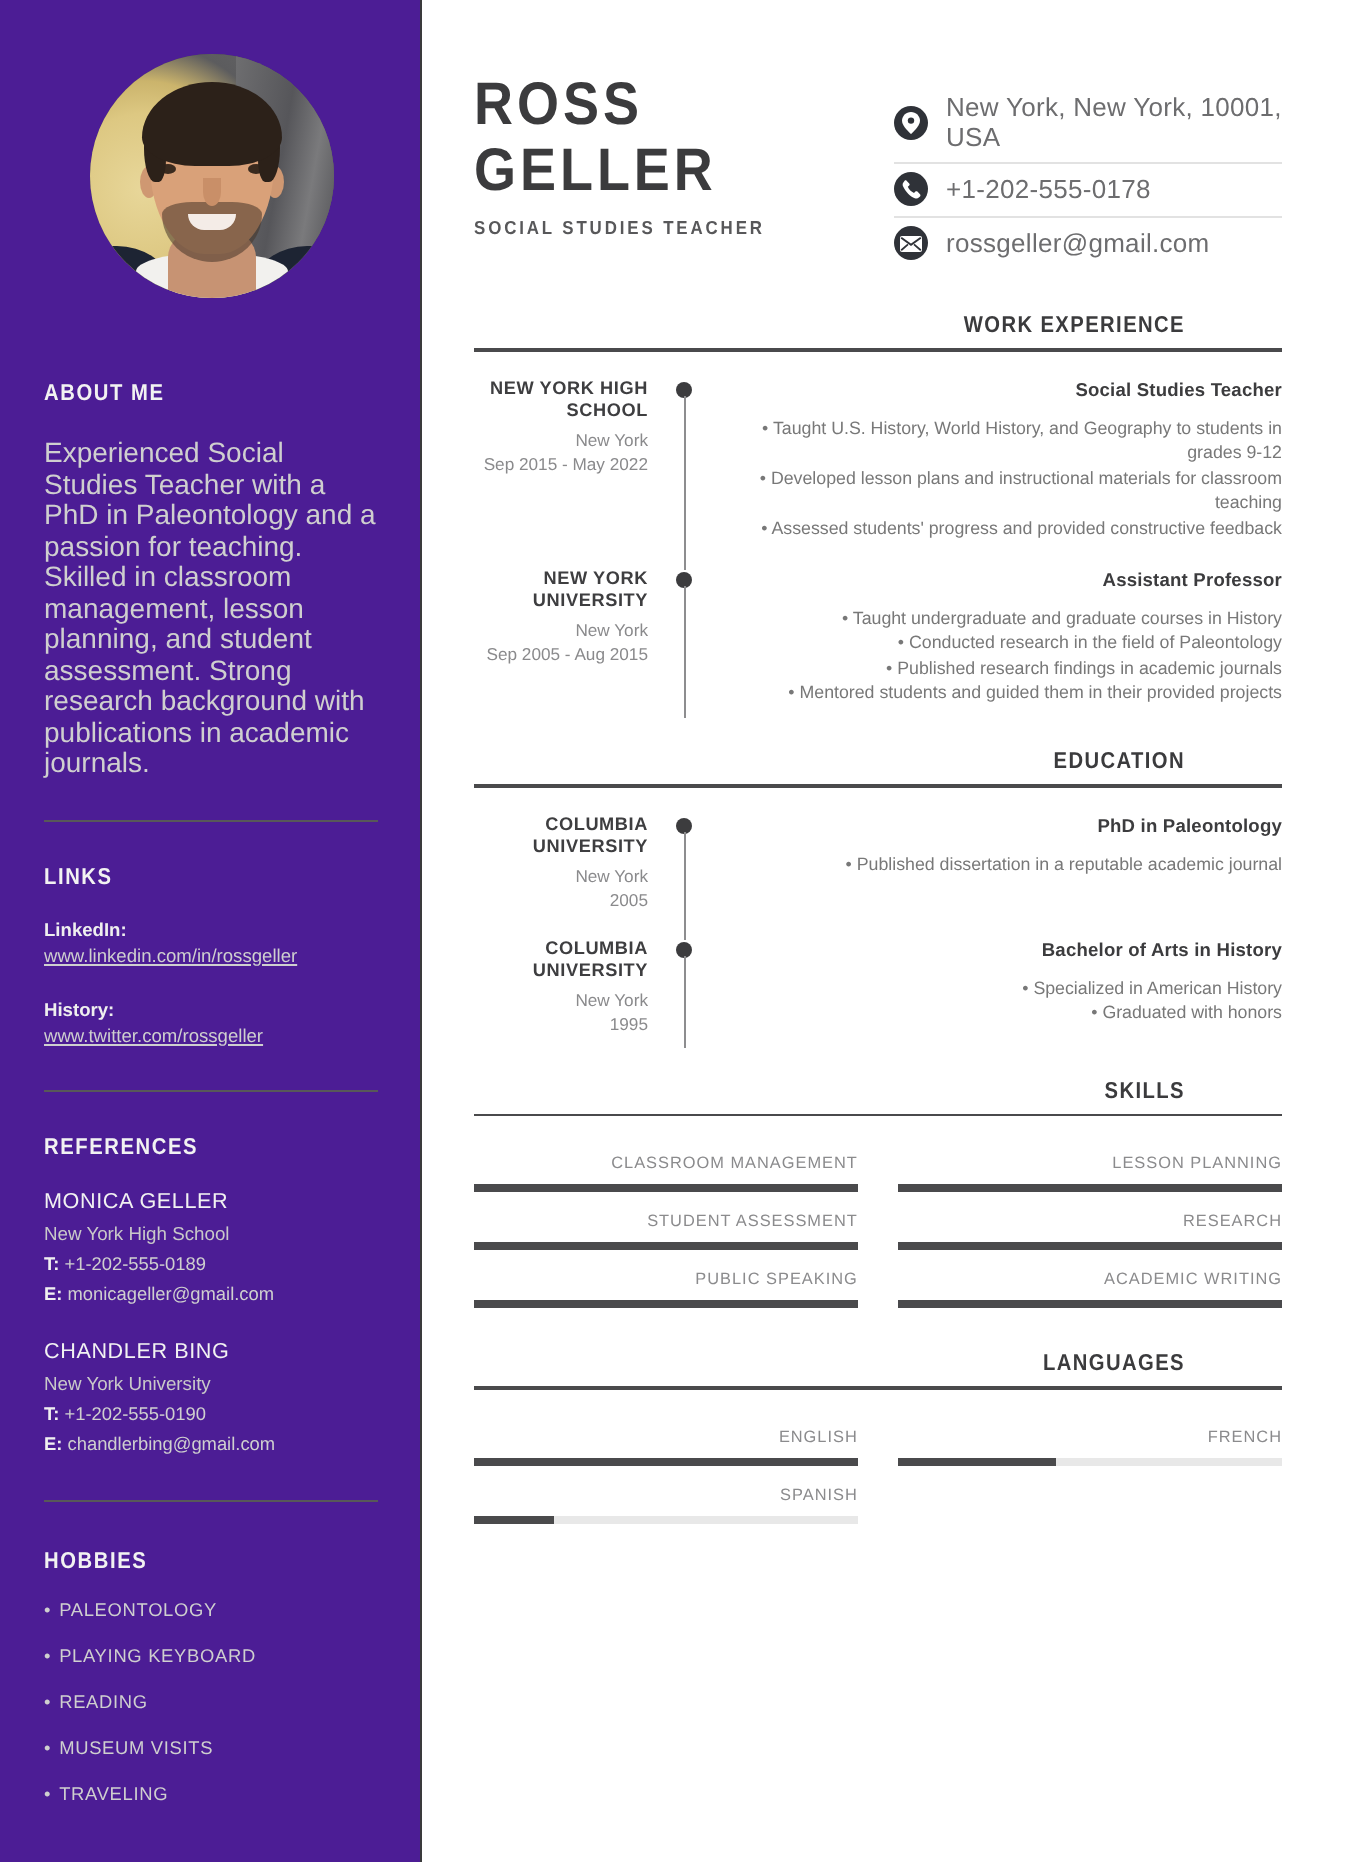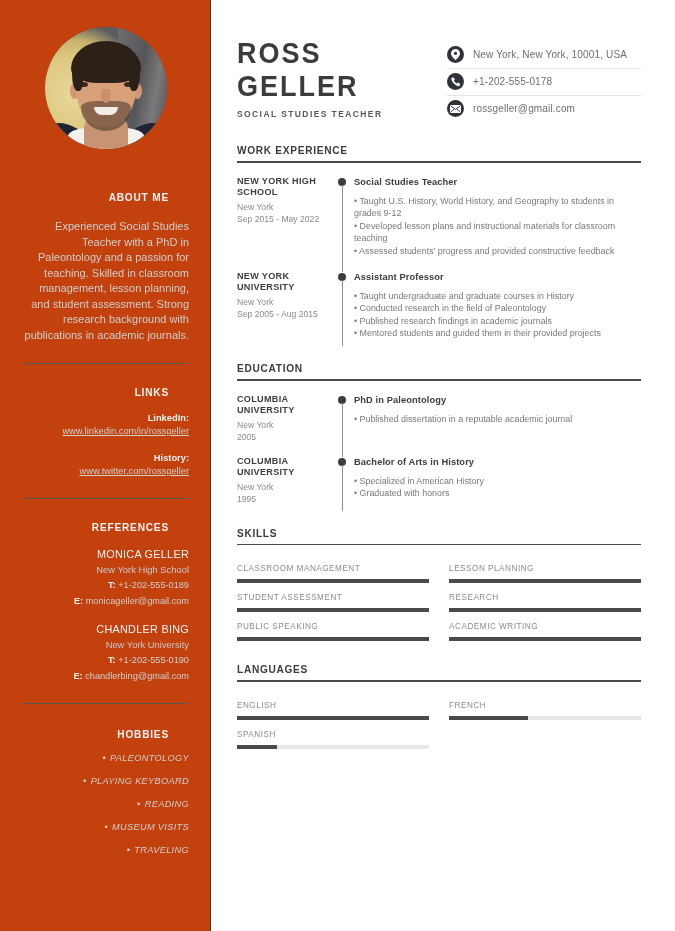--- a/index.html
+++ b/index.html
@@ -13,25 +13,24 @@
     position: relative;
     width: 675px; height: 931px;
     background: #ffffff;
     display: flex;
   }
 
   
   .sidebar {
     width: 211px;
     min-width: 211px;
-    background: #c2410c;
+    background: #4c1d95;
     color: #d8d8d8;
     padding: 0 22px;
     position: relative;
-    text-align: right;
   }
   .sidebar::after {
     content: "";
     position: absolute;
     right: 0; top: 0; bottom: 0;
     width: 1px;
     background: #3a3a3c;
   }
 
   .photo-wrap {
@@ -145,21 +144,21 @@
     font-size: 11.5px;
     letter-spacing: 0.9px;
     color: #f2f2f2;
     text-transform: uppercase;
     transform: scaleX(0.88);
     transform-origin: left center;
   }
   .about-block { margin-top: 42px; }
   .about-text {
     margin-top: 16px;
-    font-size: 11px;
+    font-size: 14px;
     line-height: 15.5px;
     color: #cfcfcf;
   }
   .side-rule {
     height: 1px;
     background: #585859;
     margin: 20px 0 0 0;
   }
   .links-block { margin-top: 22px; }
   .link-item { margin-top: 14px; }
@@ -176,21 +175,20 @@
     font-size: 10.8px; color: #f2f2f2; letter-spacing: .3px; line-height: 15px;
   }
   .ref-org { font-size: 9.4px; color: #c9c9c9; line-height: 15px; }
   .ref-line { font-size: 9.2px; color: #cfcfcf; line-height: 13.5px; margin-top: 2px; }
   .ref-line b { color: #f0f0f0; }
   .hobbies-block { margin-top: 24px; }
   .hobby-item {
     font-size: 9.2px; color: #cfcfcf;
     letter-spacing: .35px; margin-top: 13px;
     text-transform: uppercase;
-    font-style: italic;
   }
   .hobby-item .dot { margin-right: 4px; }
 
   
   .main {
     flex: 1;
     padding: 30px 34px 0 26px;
     position: relative;
   }
   .header-row { display: flex; align-items: flex-start; }
@@ -224,23 +222,23 @@
   }
   .contact-row:last-child { border-bottom: none; }
   .c-icon {
     width: 17px; height: 17px; min-width: 17px;
     border-radius: 50%;
     background: #2f3238;
     display: flex; align-items: center; justify-content: center;
     margin-right: 9px;
   }
   .c-icon svg { display: block; }
-  .c-text { font-size: 10px; color: #6d6d6f; letter-spacing: .15px; }
-
-  .section { margin-top: 22px; }
+  .c-text { font-size: 13px; color: #6d6d6f; letter-spacing: .15px; }
+
+  .section { margin-top: 22px; text-align: right; }
   .sec-head {
     font-family: "Liberation Sans Narrow", "Liberation Sans", sans-serif;
     font-weight: bold;
     font-size: 11.5px;
     letter-spacing: 0.8px;
     color: #3b3b3d;
     text-transform: uppercase;
     transform: scaleX(0.88);
     transform-origin: left center;
   }

